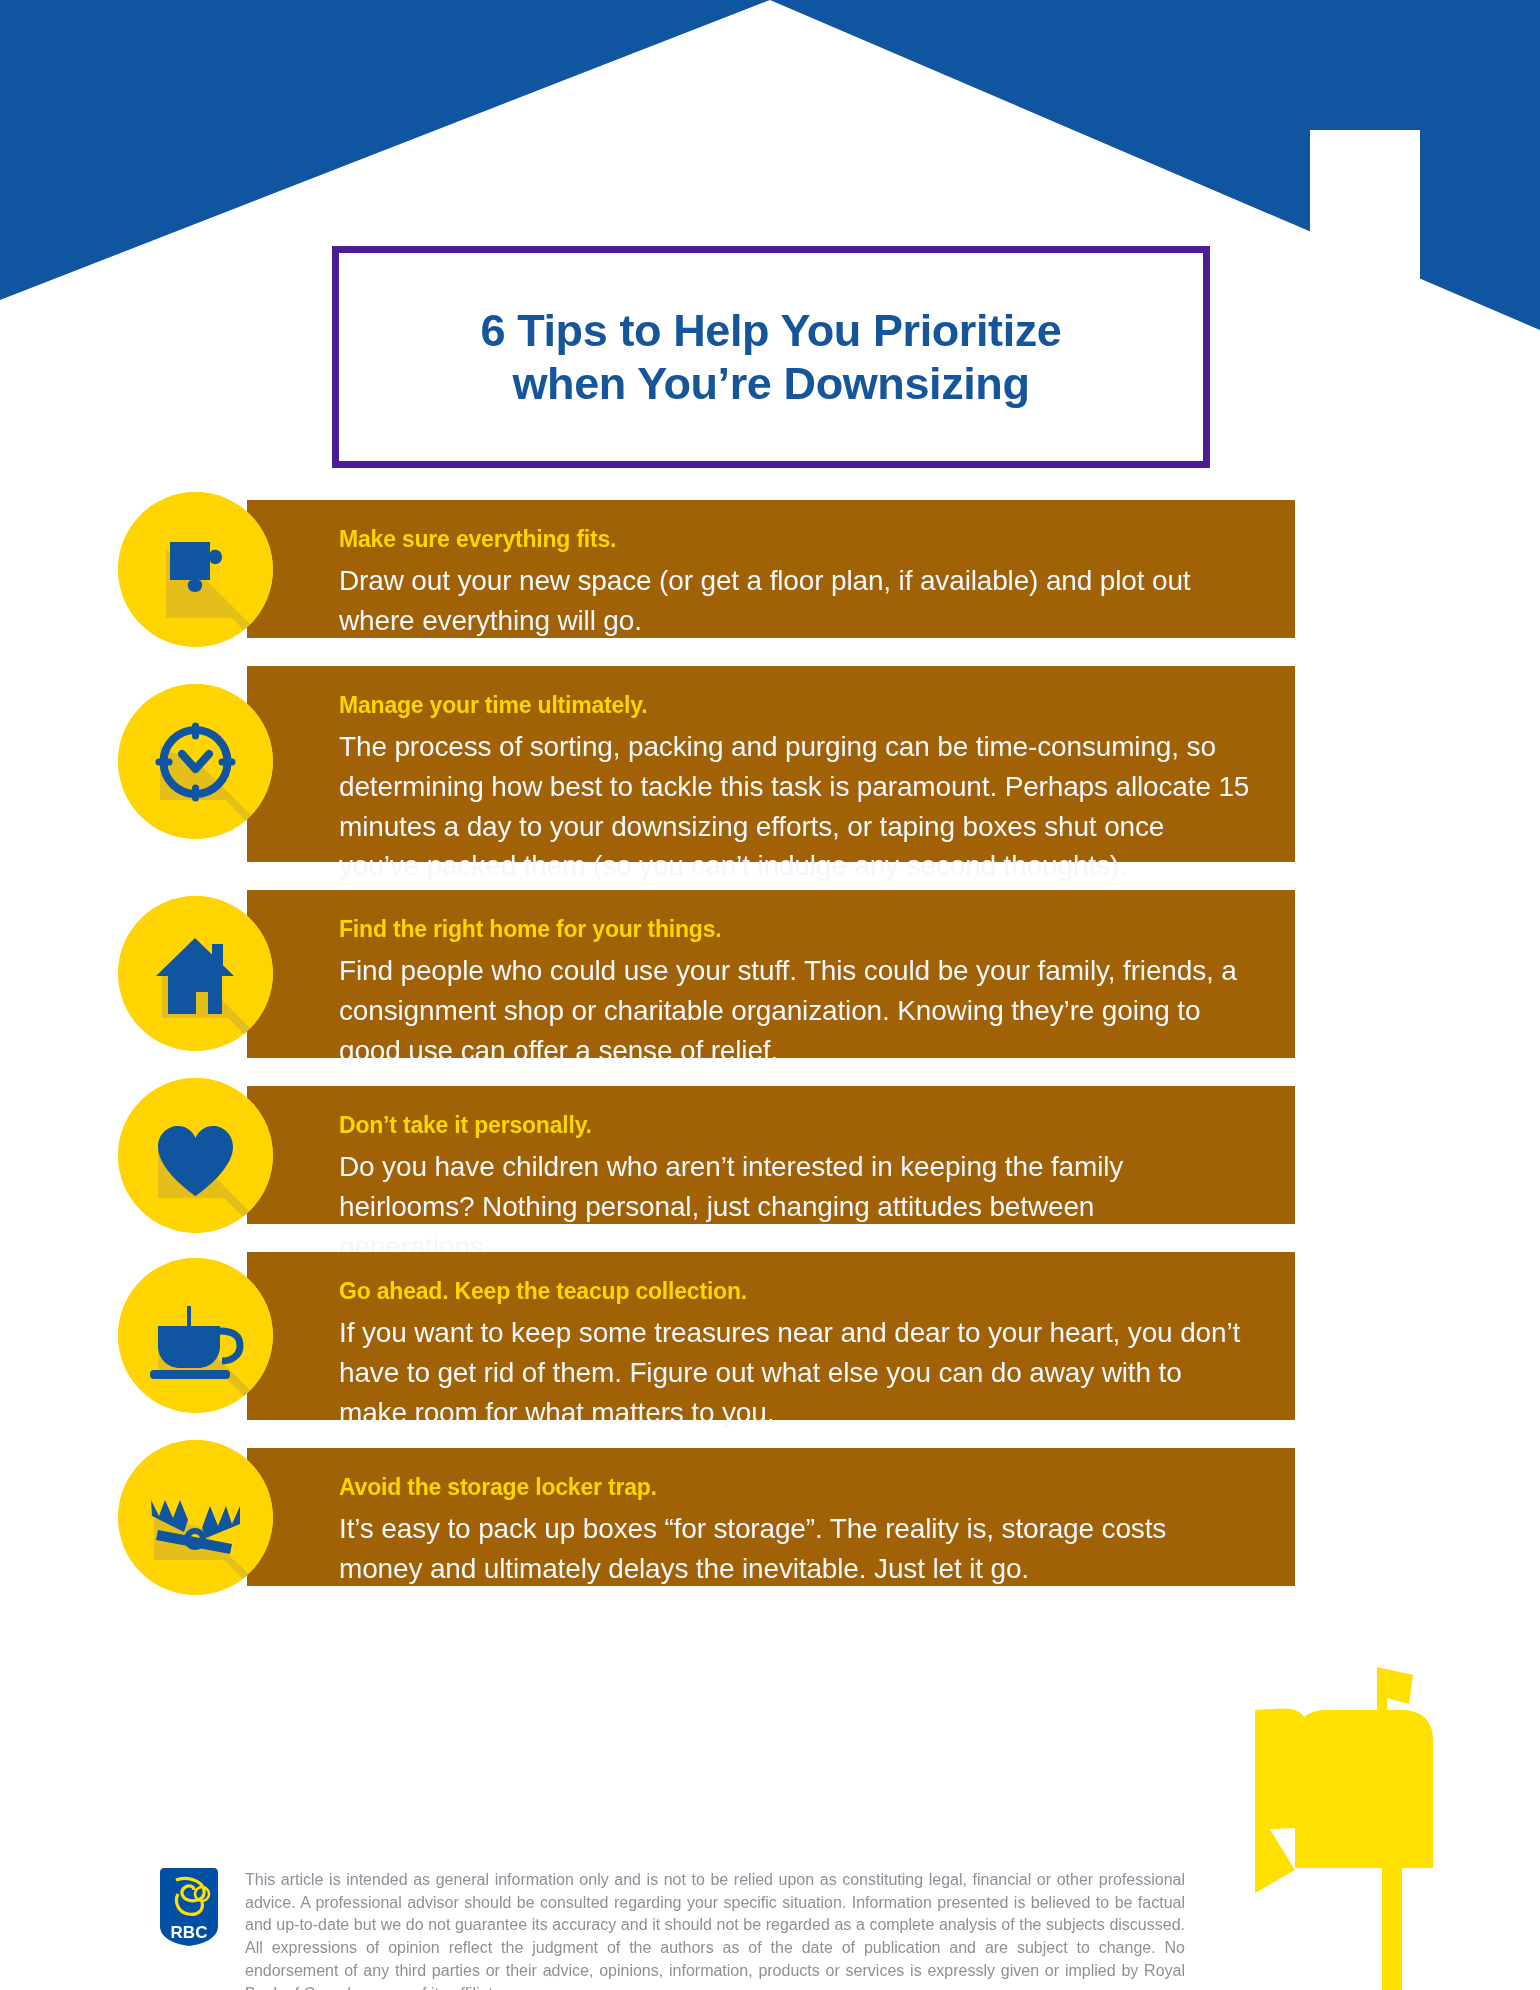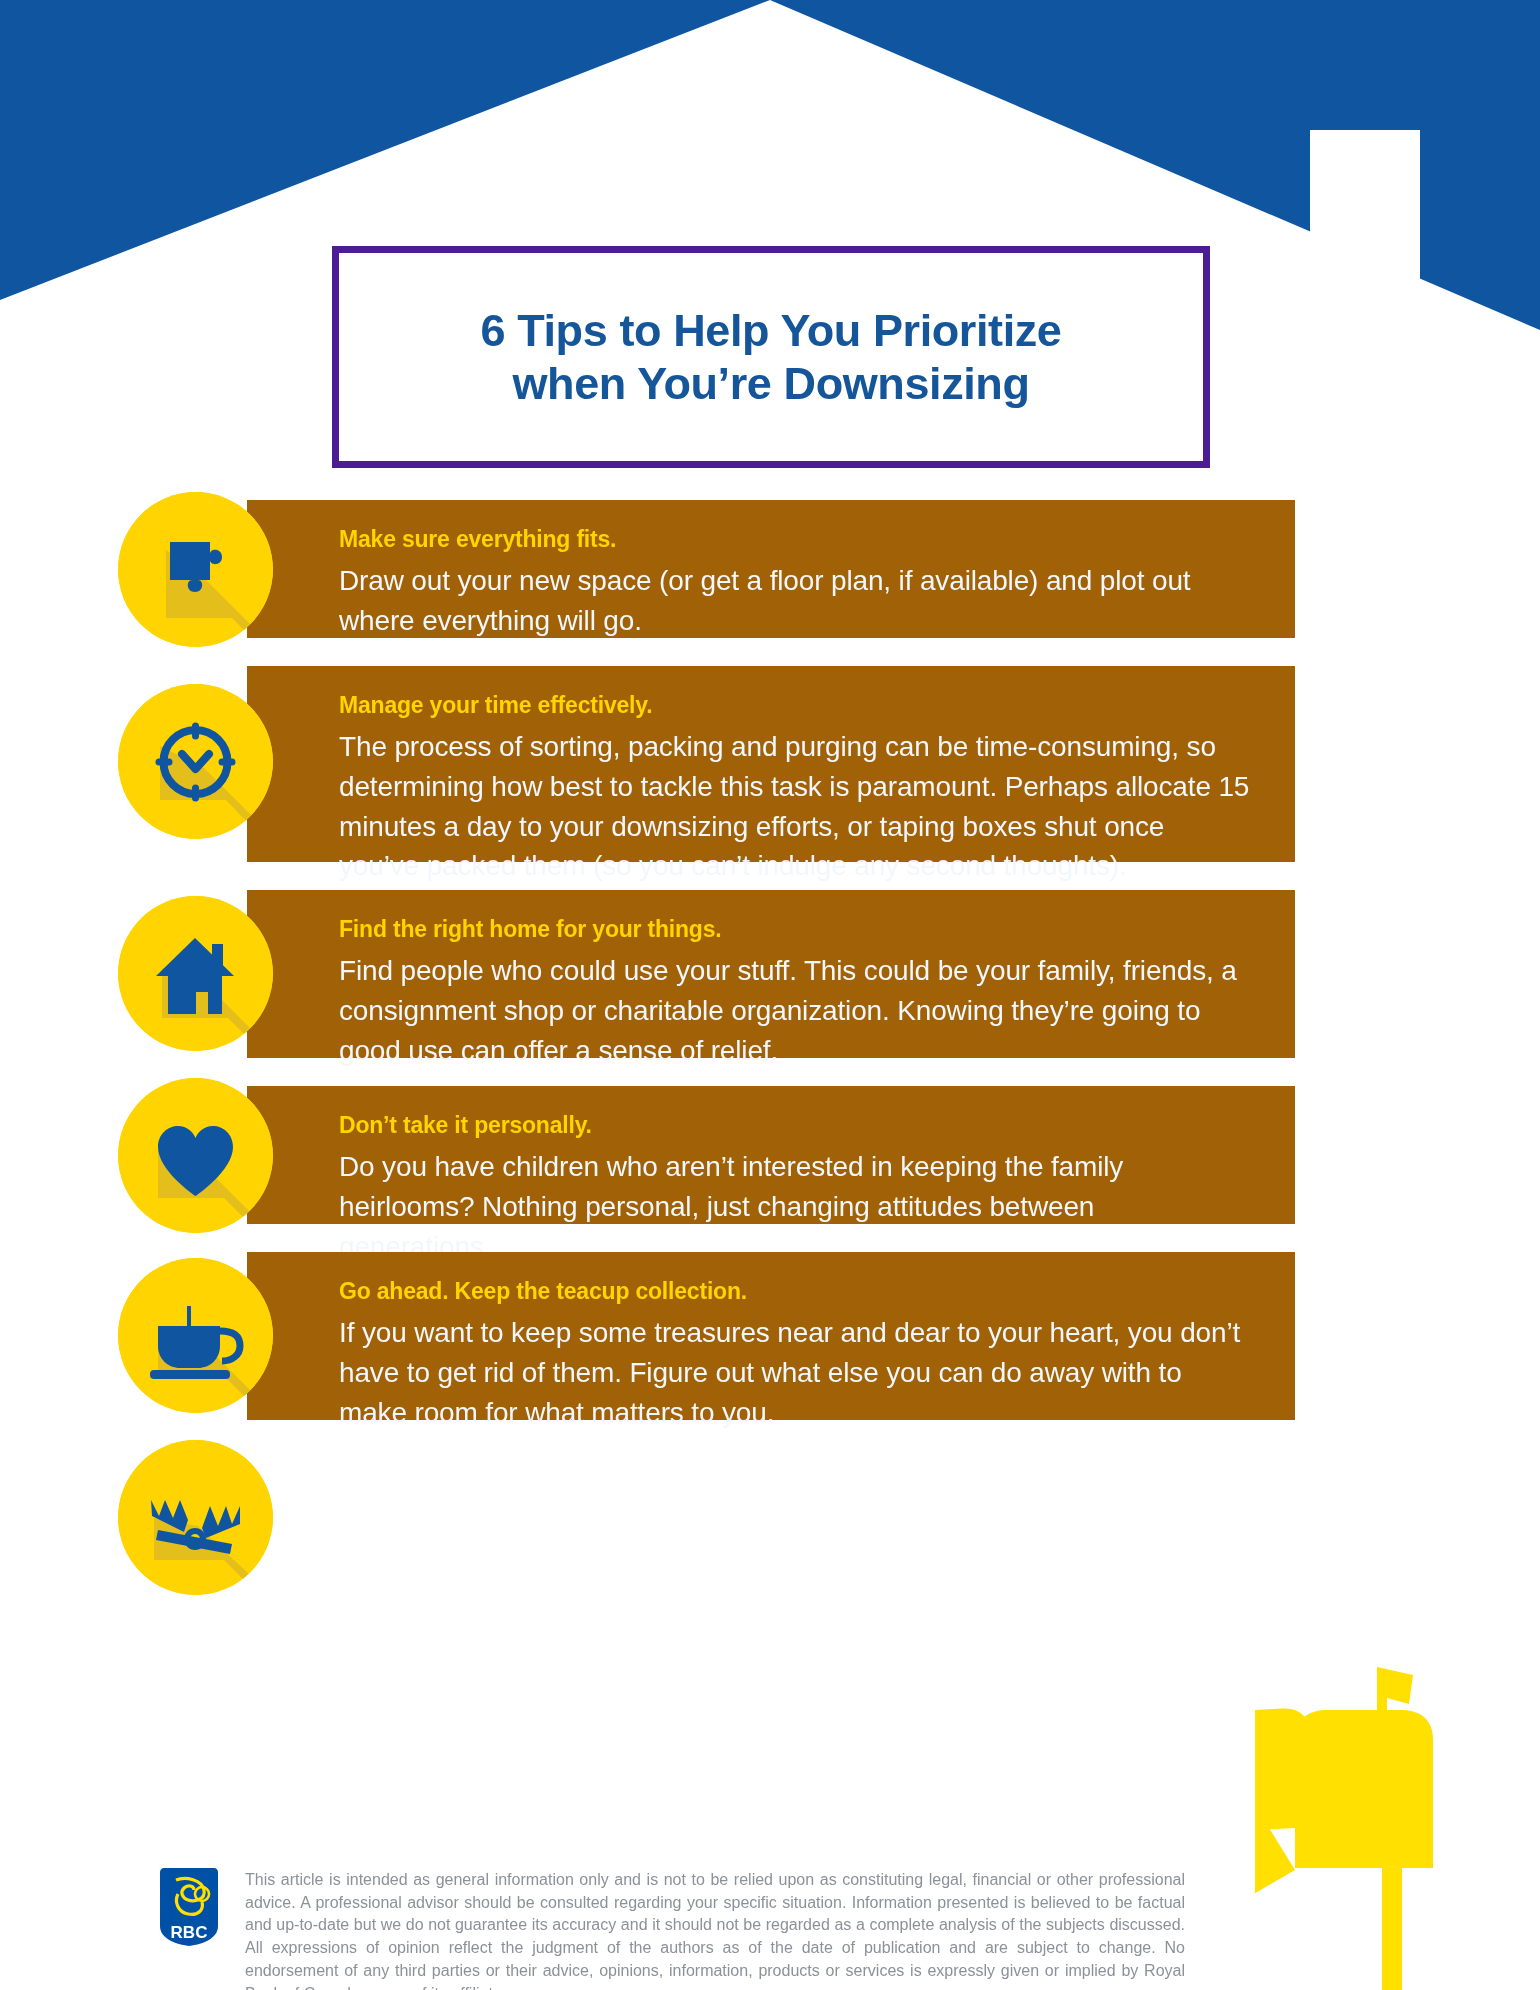--- a/index.html
+++ b/index.html
@@ -151,21 +151,21 @@
       <svg width="155" height="155" viewBox="0 0 155 155">
         <circle cx="77.5" cy="77.5" r="77.5" fill="#FFD400"></circle>
         <path d="M48,58 L48,126 L114,126 L155,167 L155,155 L90,90 Z" fill="#E3BE1E" opacity="0.95"></path>
         <path d="M52,50 L92,50 L92,62 C92,56 104,56 104,65 C104,74 92,74 92,68 L92,88 L80,88 C86,88 86,100 77,100 C68,100 68,88 74,88 L52,88 Z" fill="#0F55A0"></path>
       </svg>
     </div>
   </div>
 
   <div class="tip-row" style="height:196px;">
     <div class="tip-bar" style="top:0;height:196px;">
-      <p class="tip-title">Manage your time effectively.</p>
+      <p class="tip-title">Manage your time ultimately.</p>
       <p class="tip-body">The process of sorting, packing and purging can be time-consuming, so determining how best to tackle this task is paramount. Perhaps allocate 15 minutes a day to your downsizing efforts, or taping boxes shut once you’ve  packed them (so you can’t indulge any second thoughts).</p>
     </div>
     <div class="tip-icon" style="top:18px;">
       <svg width="155" height="155" viewBox="0 0 155 155">
         <circle cx="77.5" cy="77.5" r="77.5" fill="#FFD400"></circle>
         <path d="M42,62 L42,116 L108,116 L150,160 L150,148 L86,84 Z" fill="#E3BE1E" opacity="0.95"></path>
         <g fill="none" stroke="#0F55A0" stroke-width="8">
           <circle cx="77.5" cy="78" r="32"></circle>
         </g>
         <g stroke="#0F55A0" stroke-width="7" stroke-linecap="round">
@@ -220,20 +220,24 @@
         <path d="M40,68 L102,68 L102,88 C102,101 92,110 80,110 L62,110 C50,110 40,101 40,88 Z" fill="#0F55A0"></path>
         <path d="M102,73 C118,73 122,80 122,88 C122,97 114,103 104,103" fill="none" stroke="#0F55A0" stroke-width="7"></path>
         <rect x="32" y="112" width="80" height="9" rx="4" fill="#0F55A0"></rect>
         <path d="M71,48 L71,68" stroke="#0F55A0" stroke-width="4"></path>
         <rect x="64" y="68" width="15" height="20" fill="#0F55A0"></rect>
       </svg>
     </div>
   </div>
 
   <div class="tip-row" style="height:138px;">
+    <div class="tip-bar" style="top:0;height:138px;">
+      <p class="tip-title">Avoid the storage locker trap.</p>
+      <p class="tip-body">It’s easy to pack up boxes “for storage”. The reality is, storage costs money and ultimately delays the inevitable. Just let it go.</p>
+    </div>
     <div class="tip-icon" style="top:-8px;">
       <svg width="155" height="155" viewBox="0 0 155 155">
         <circle cx="77.5" cy="77.5" r="77.5" fill="#FFD400"></circle>
         <path d="M36,78 L36,120 L106,120 L150,164 L150,152 L80,86 Z" fill="#E3BE1E" opacity="0.95"></path>
         <path d="M33,60 L41,76 L47,60 L55,78 L62,60 L70,80 L66,92 L34,76 Z" fill="#0F55A0"></path>
         <path d="M122,66 L114,84 L108,66 L100,86 L92,66 L84,88 L88,98 L122,84 Z" fill="#0F55A0"></path>
         <circle cx="77" cy="99" r="11" fill="#0F55A0"></circle>
         <circle cx="77" cy="99" r="5" fill="#FFD400"></circle>
         <path d="M40,90 L114,104 L112,114 L38,100 Z" fill="#0F55A0"></path>
       </svg>

